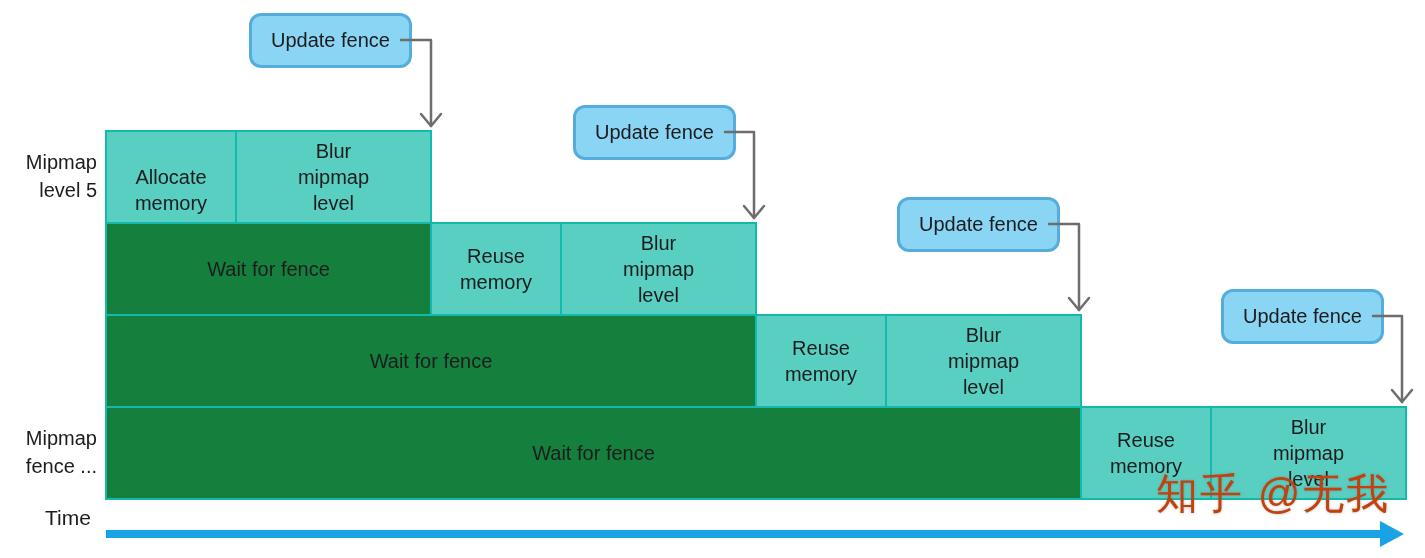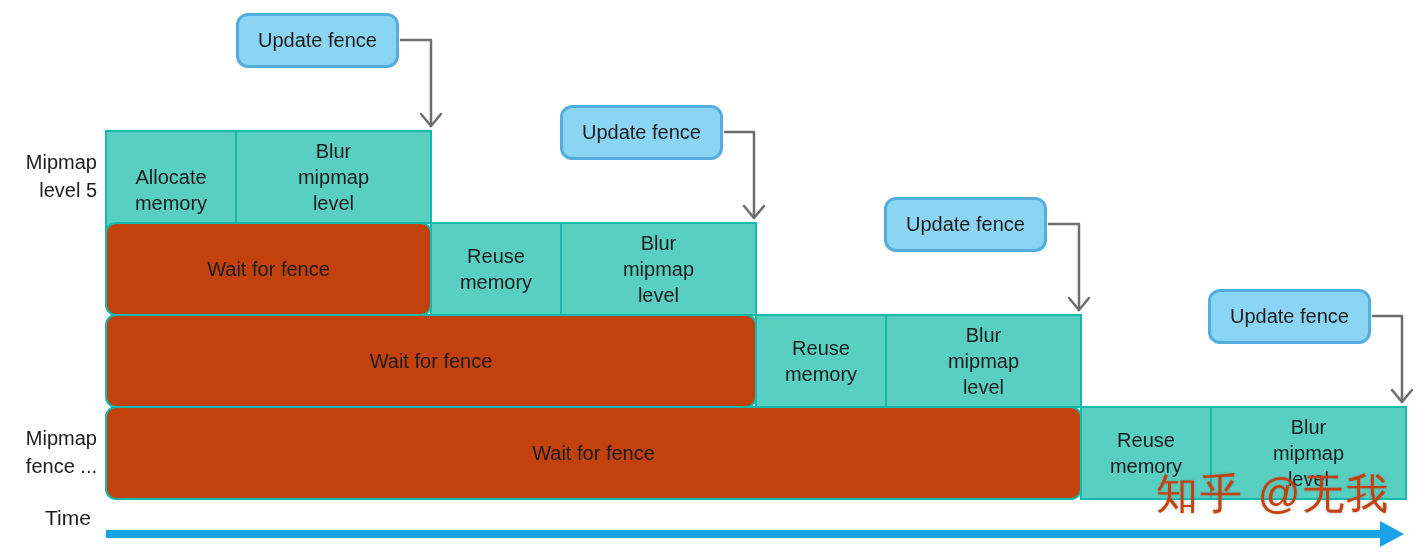--- a/index.html
+++ b/index.html
@@ -25,34 +25,35 @@
     box-sizing: border-box;
     border: 2px solid #12b9ac;
     display: flex;
     align-items: center;
     justify-content: center;
     text-align: center;
     font-size: 20px;
     line-height: 26px;
   }
   .block.task { background: #59cfc2; }
-  .block.wait { background: #c2410c; border-radius: 11px; }
+  .block.wait { background: #15803d; }
   .block .narrow { display: inline-block; max-width: 100px; }
   .callout {
     position: absolute;
     width: 163px;
     height: 55px;
     box-sizing: border-box;
     background: #8bd5f4;
     border: 3px solid #55addd;
     border-radius: 12px;
     display: flex;
     align-items: center;
     justify-content: center;
     font-size: 20px;
+    margin-left: 13px;
   }
   .time-label {
     position: absolute;
     left: 45px;
     top: 506px;
     font-size: 21px;
   }
   .watermark {
     position: absolute;
     left: 1156px;

